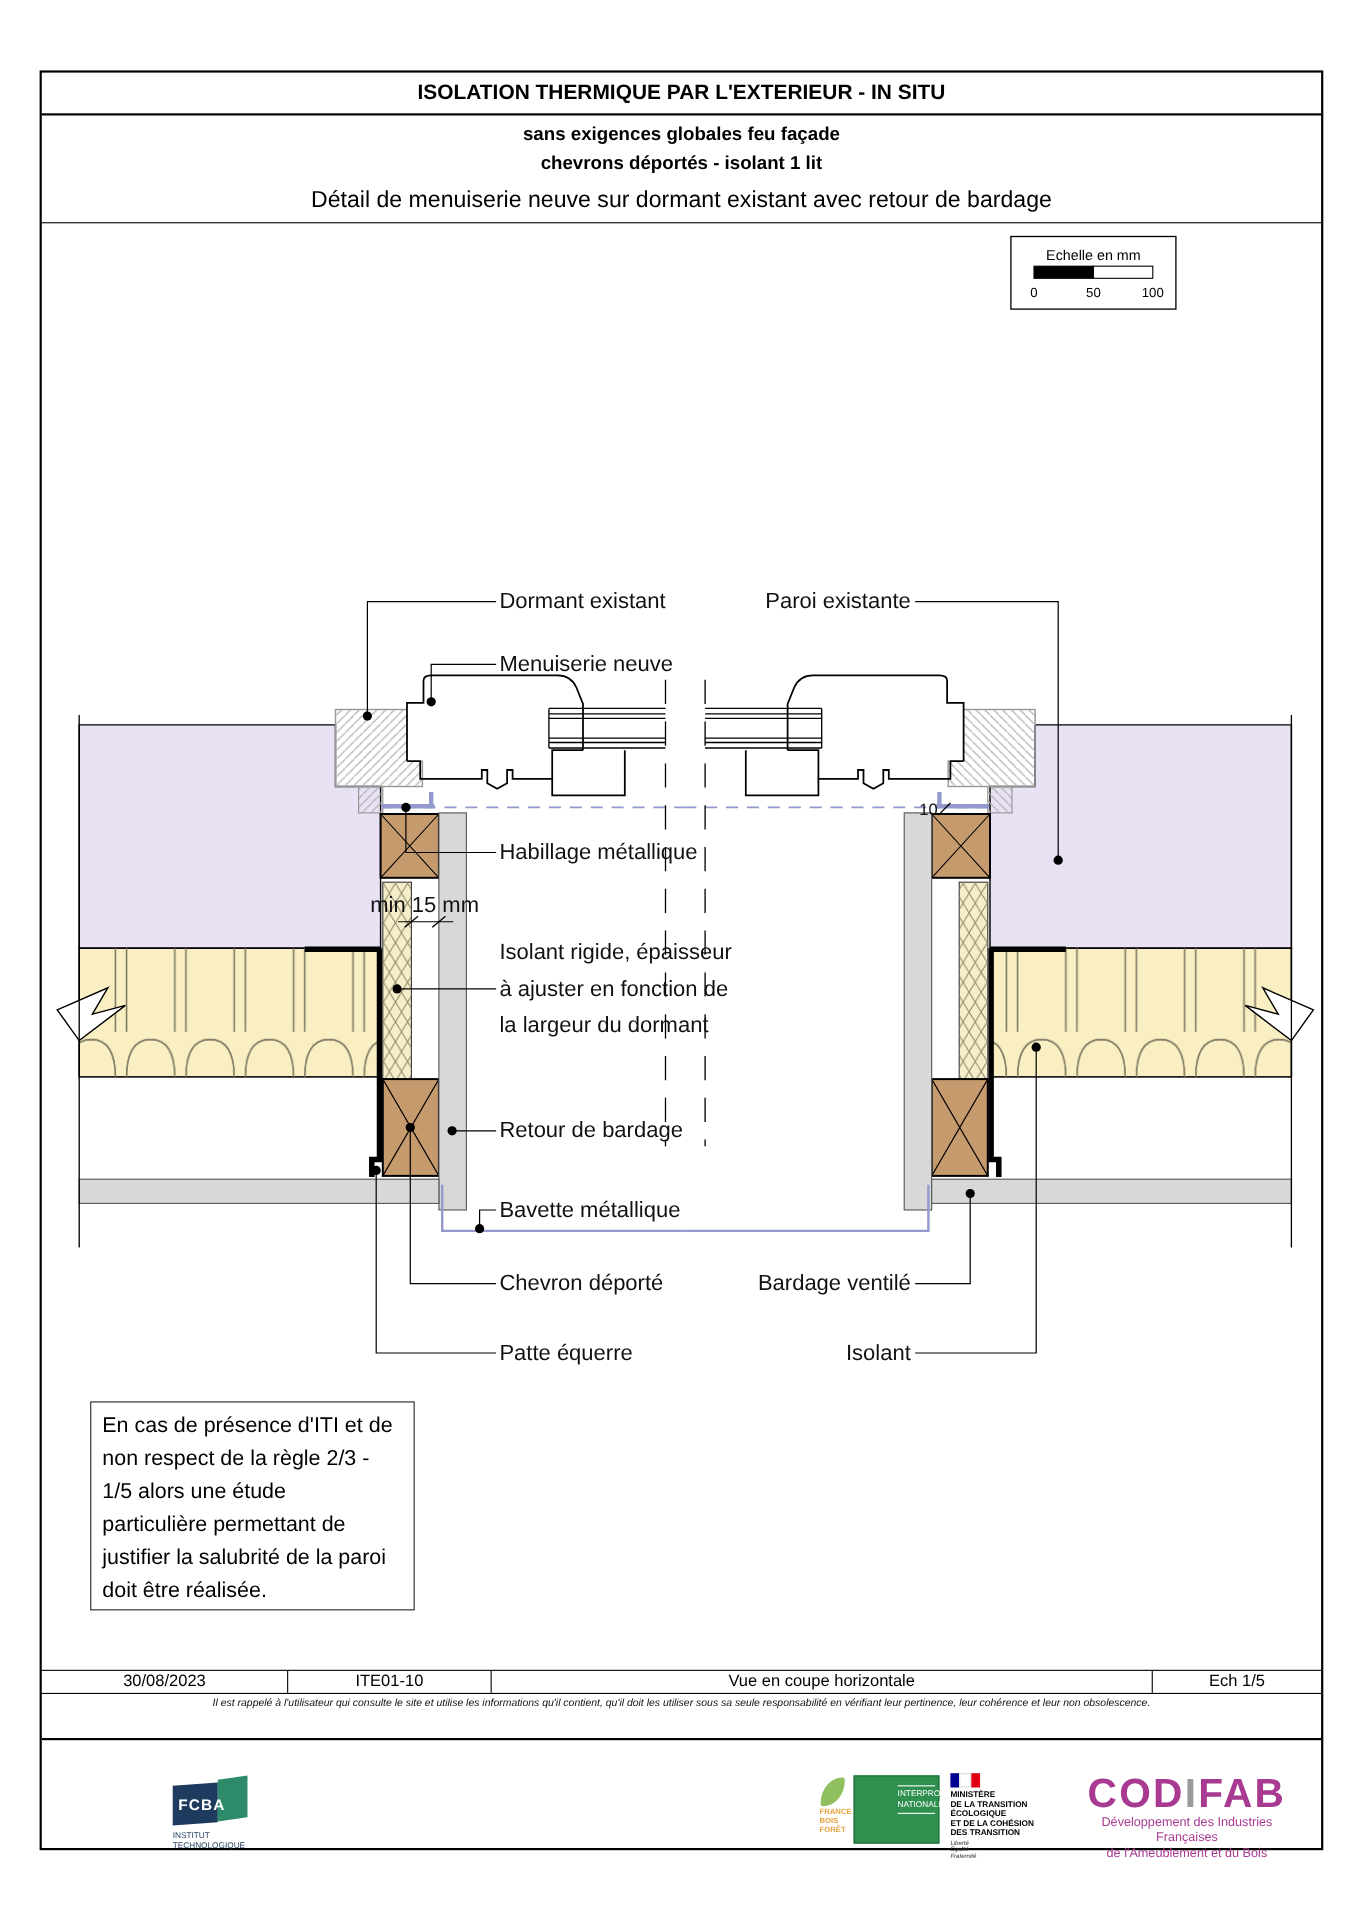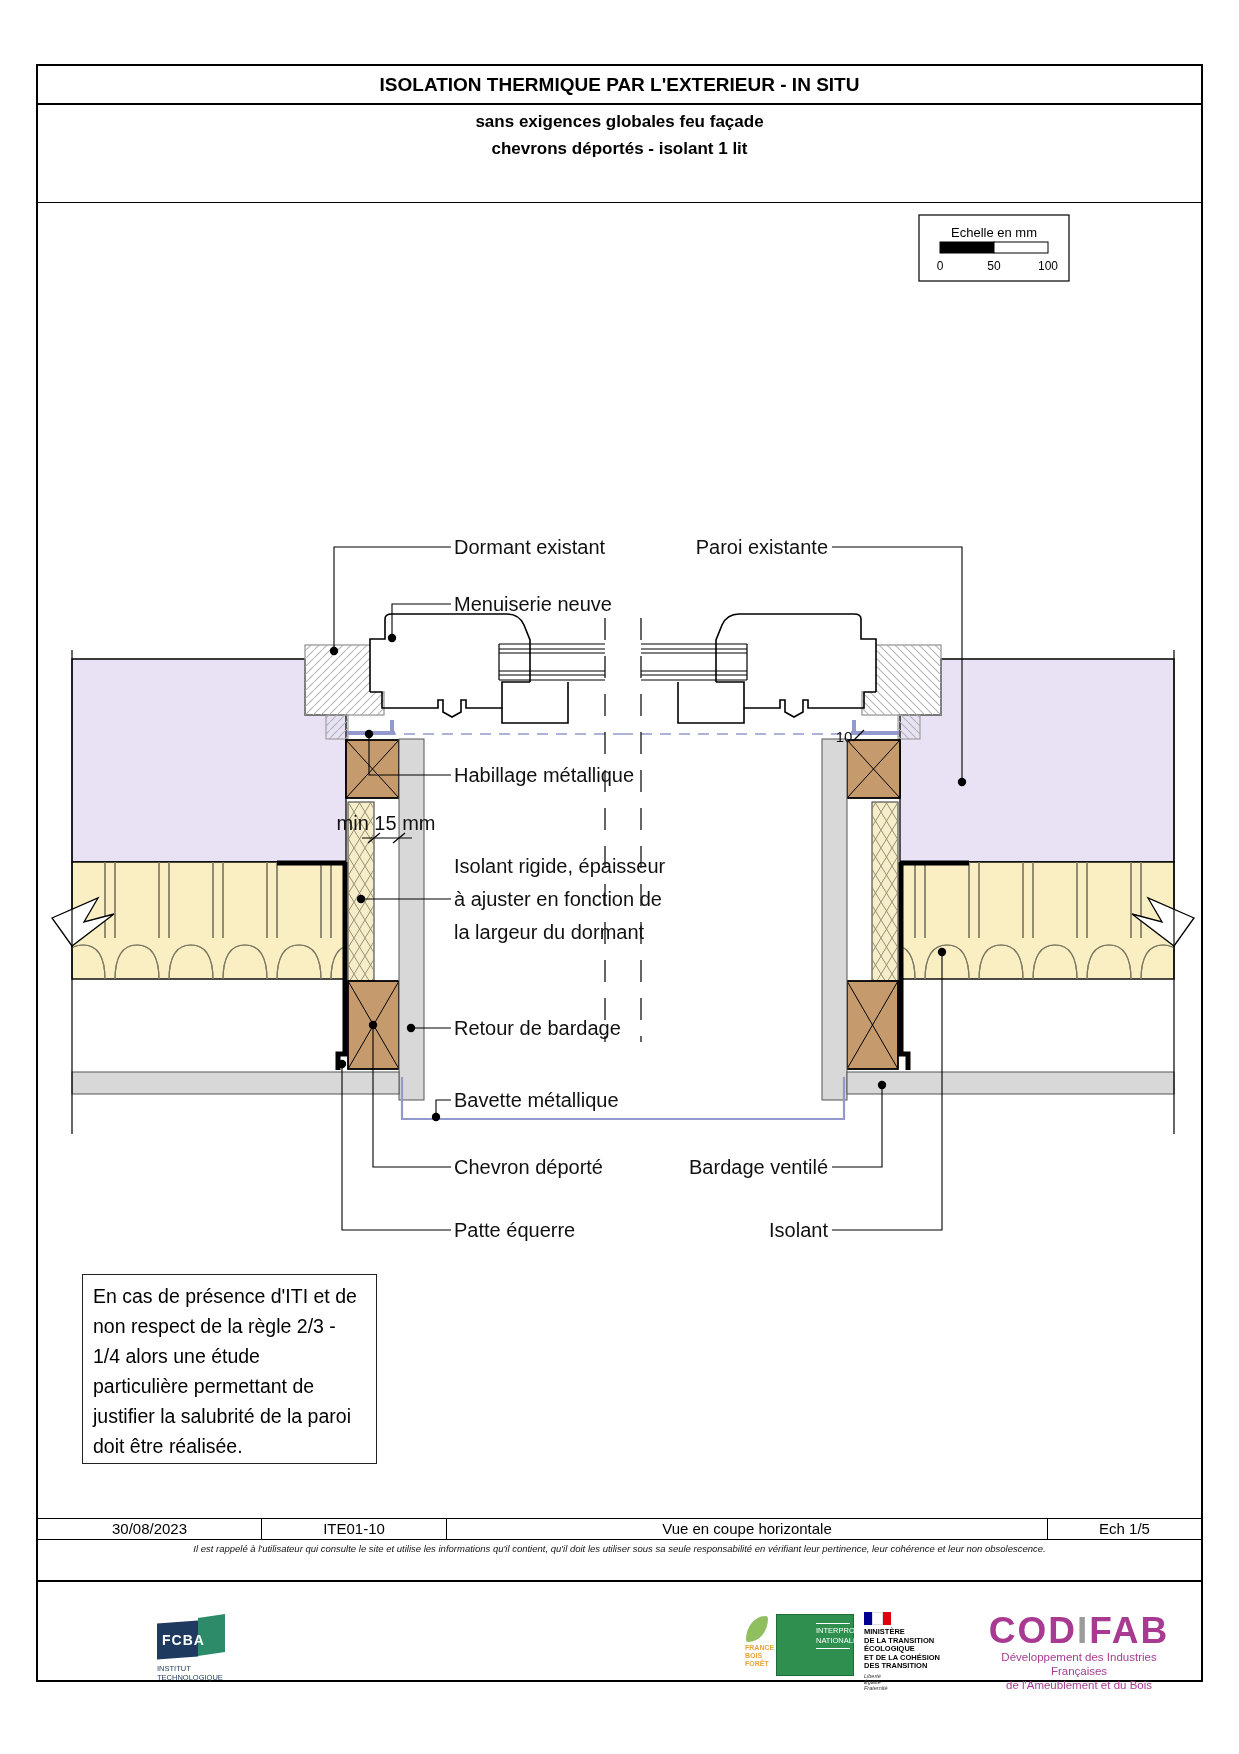--- a/index.html
+++ b/index.html
@@ -58,20 +58,21 @@
 </style>
 </head>
 <body>
 
 <div class="page">
   <div class="sheet">
 
     <div class="row title-row">ISOLATION THERMIQUE PAR L'EXTERIEUR - IN SITU</div>
     <div class="centerline sub1">sans exigences globales feu façade</div>
     <div class="centerline sub2">chevrons déportés - isolant 1 lit</div>
+    <div class="centerline detail">Détail de menuiserie neuve sur dormant existant avec retour de bardage</div>
     <div class="subarea-sep"></div>
 
     <svg class="main-svg" width="1167" height="1316" viewBox="36 200 1167 1316">
       <defs>
         <pattern id="hatch" width="8" height="8" patternUnits="userSpaceOnUse" patternTransform="rotate(0)">
           <path d="M0,8 L8,0" stroke="#b3b3b3" stroke-width="1.1" fill="none"></path>
         </pattern>
         <pattern id="lattice" width="11" height="18" patternUnits="userSpaceOnUse">
           <path d="M0,0 L11,18 M11,0 L0,18" stroke="#8a8468" stroke-width="0.9" fill="none"></path>
         </pattern>
@@ -187,21 +188,21 @@
       <text x="452" y="1165" class="dlabel">Chevron déporté</text>
       <text x="452" y="1228" class="dlabel">Patte équerre</text>
       <text x="826" y="1165" class="dlabel dlabel-end">Bardage ventilé</text>
       <text x="826" y="1228" class="dlabel dlabel-end">Isolant</text>
       <text x="842" y="734" class="dsmall">10</text>
     </svg>
 
     <div class="note-box">
       <div>En cas de présence d'ITI et de</div>
       <div>non respect de la règle 2/3 -</div>
-      <div>1/4 alors une étude</div>
+      <div>1/5 alors une étude</div>
       <div>particulière permettant de</div>
       <div>justifier la salubrité de la paroi</div>
       <div>doit être réalisée.</div>
     </div>
 
     <div class="row table-row">
       <div class="cell c1">30/08/2023</div>
       <div class="cell c2">ITE01-10</div>
       <div class="cell c3">Vue en coupe horizontale</div>
       <div class="cell c4">Ech 1/5</div>

